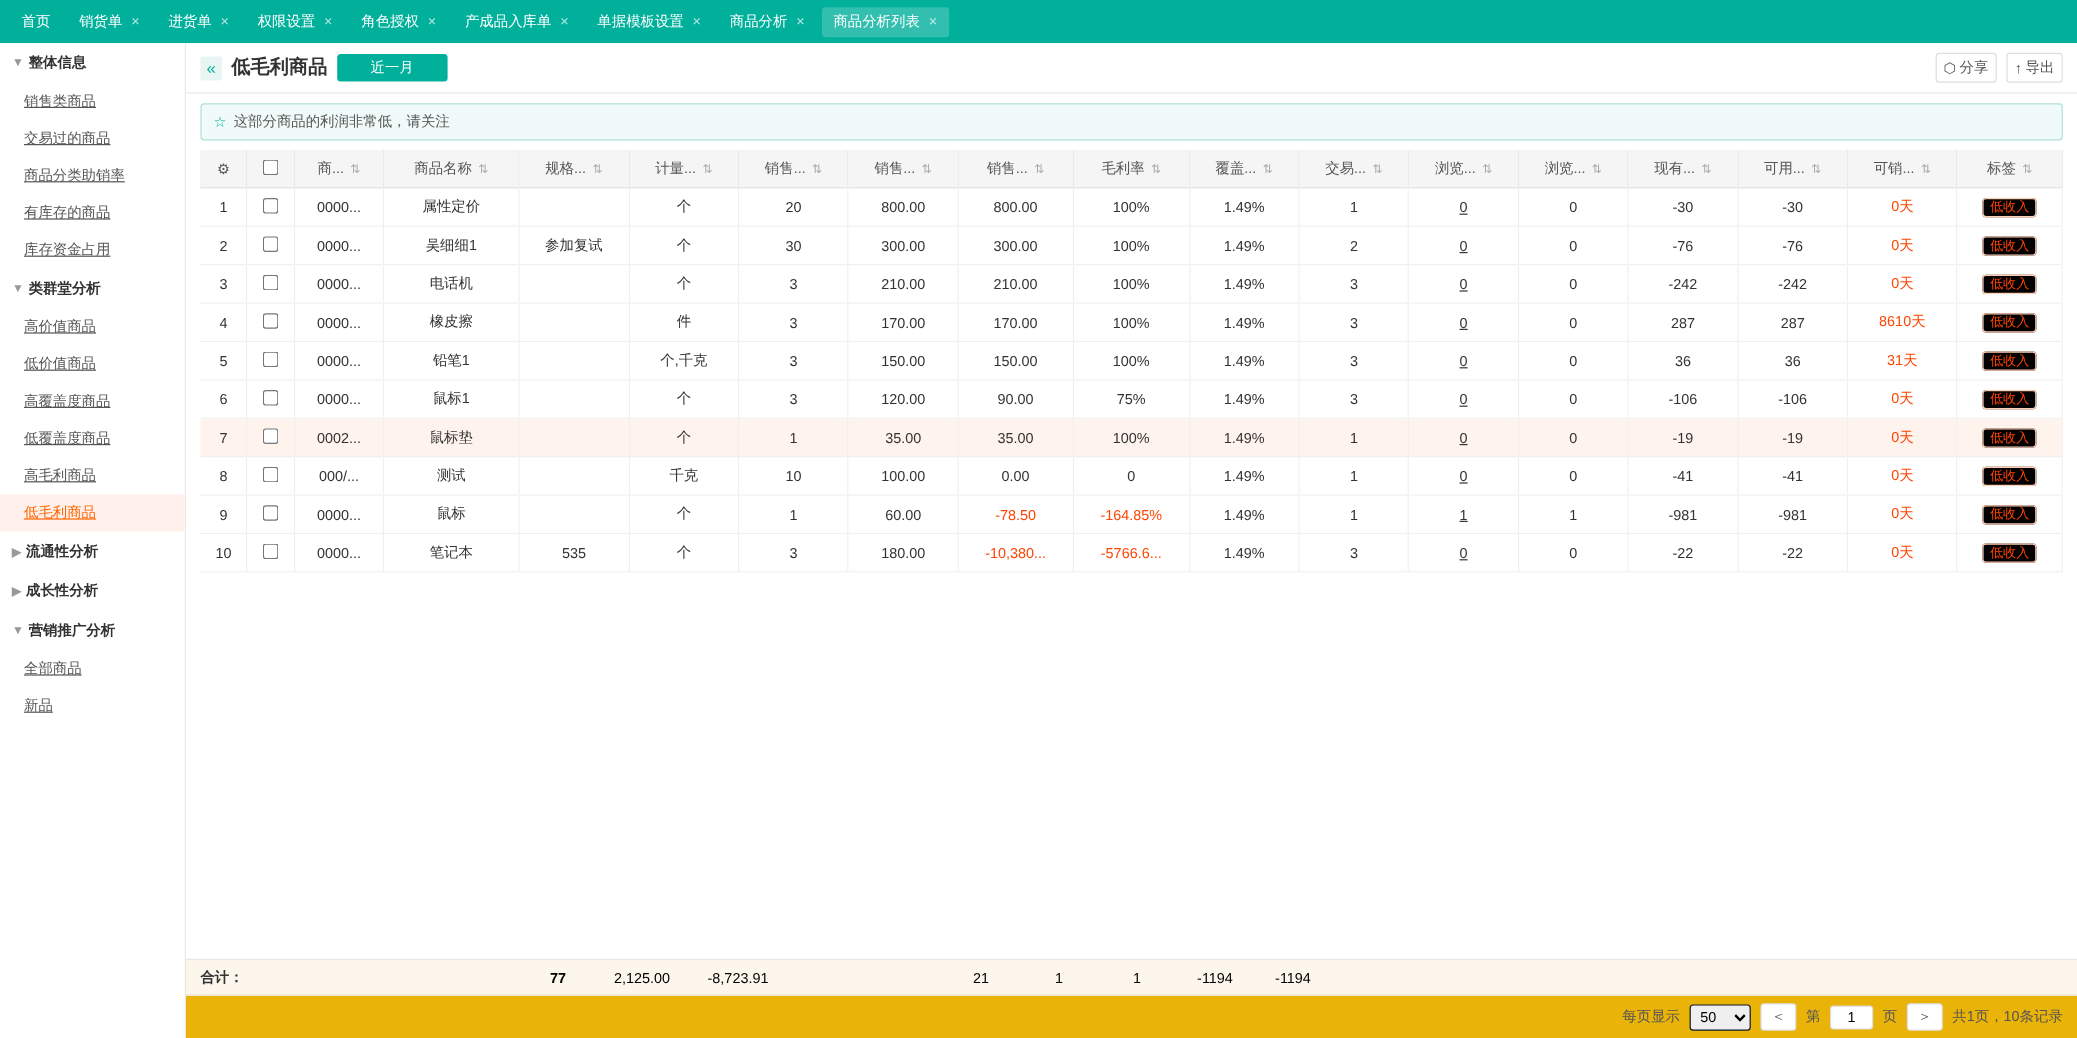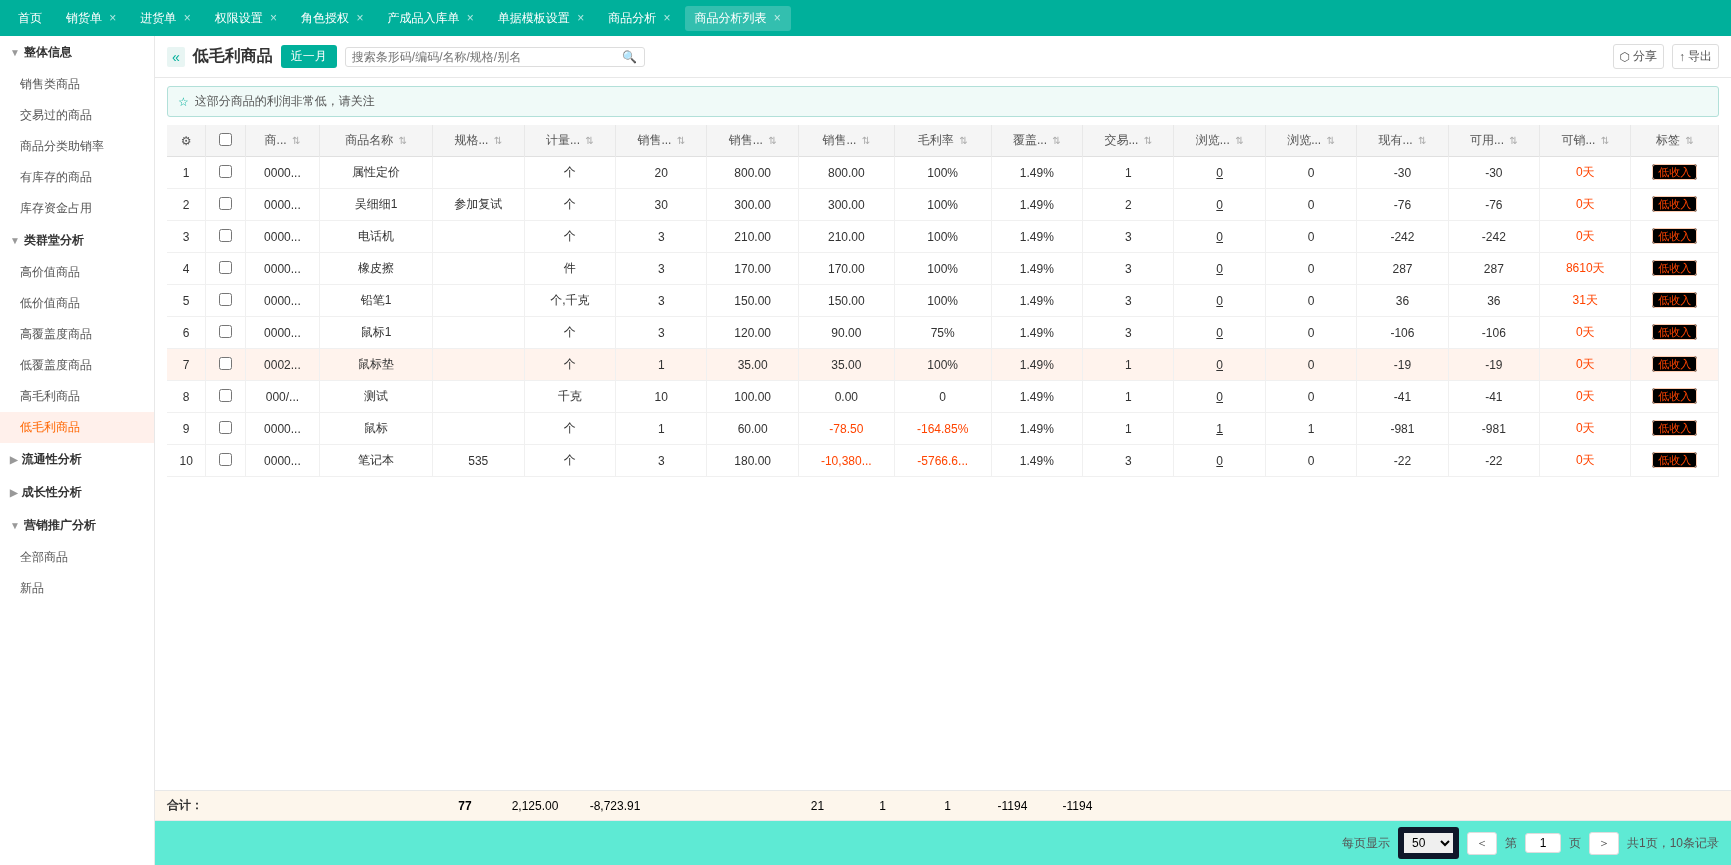--- a/index.html
+++ b/index.html
@@ -45,20 +45,21 @@
       color: #333;
       font-weight: bold;
       cursor: pointer;
     }
     .sidebar-group-title .arrow { margin-right: 4px; font-size: 10px; color: #999; }
     .sidebar-item {
       padding: 7px 12px 7px 20px;
       color: #555;
       cursor: pointer;
       white-space: nowrap;
+      text-decoration: underline;
     }
     .sidebar-item.active { background: #fff0eb; color: #ff6600; }
 
     
     .content-area {
       flex: 1;
       display: flex;
       flex-direction: column;
       overflow: hidden;
       background: #fff;
@@ -74,21 +75,21 @@
     }
     .page-title {
       font-size: 16px;
       font-weight: bold;
       color: #333;
     }
     .filter-btn {
       background: #00b09b;
       color: #fff;
       border: none;
-      padding: 3px 10px;
+      padding: 3px 28px;
       border-radius: 3px;
       cursor: pointer;
       font-size: 12px;
     }
     .search-box {
       display: flex;
       align-items: center;
       border: 1px solid #ddd;
       border-radius: 3px;
       padding: 2px 6px;
@@ -196,25 +197,25 @@
     }
 
     
     .pagination-bar {
       display: flex;
       align-items: center;
       justify-content: flex-end;
       padding: 6px 12px;
       border-top: 1px solid #e8e8e8;
       gap: 8px;
-      background: #5eead4;
+      background: #eab308;
     }
     .pagination-bar span { color: #555; }
     .page-size-select {
-      border: 6px solid #0f172a;
+      border: 1px solid #0f172a;
       padding: 2px 4px;
       border-radius: 3px;
     }
     .page-btn {
       border: 1px solid #ddd;
       background: #fff;
       padding: 2px 8px;
       border-radius: 3px;
       cursor: pointer;
       color: #555;
@@ -298,24 +299,20 @@
     <div class="sidebar-item">全部商品</div>
     <div class="sidebar-item">新品</div>
   </div>
 
   <div class="content-area">
 
     <div class="content-header">
       <button class="collapse-btn">«</button>
       <span class="page-title">低毛利商品</span>
       <button class="filter-btn">近一月</button>
-      <div class="search-box">
-        <input type="text" placeholder="搜索条形码/编码/名称/规格/别名" style="">
-        <span class="search-icon">🔍</span>
-      </div>
       <div class="header-actions">
         <button class="action-btn">
           <span>⬡</span>
           <span>分享</span>
         </button>
         <button class="action-btn">
           <span>↑</span>
           <span>导出</span>
         </button>
       </div>

